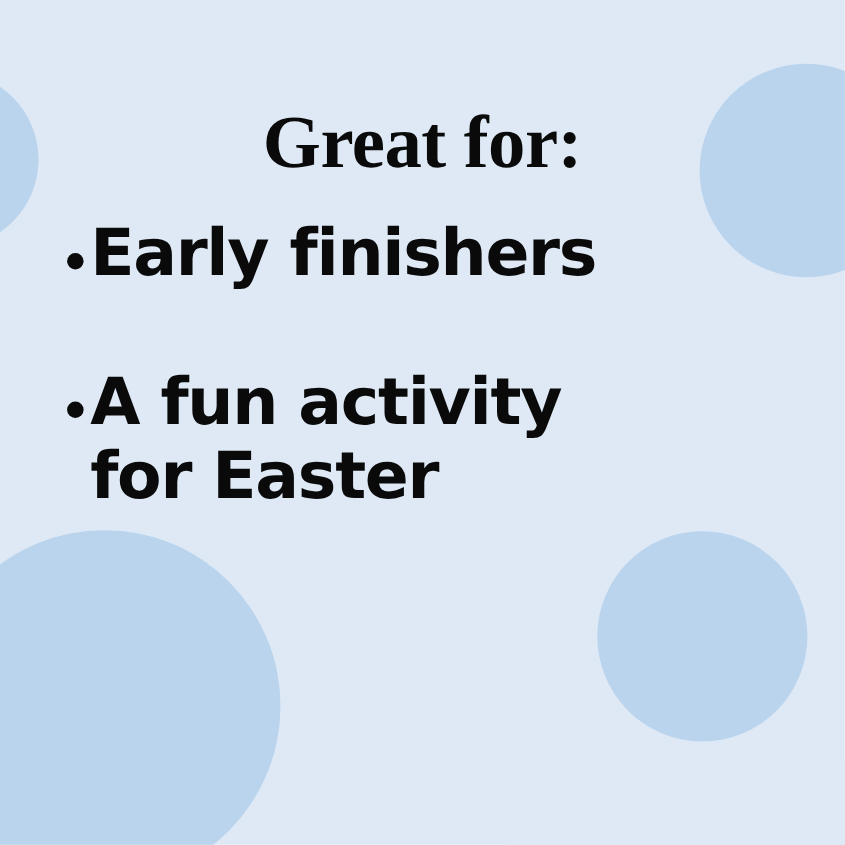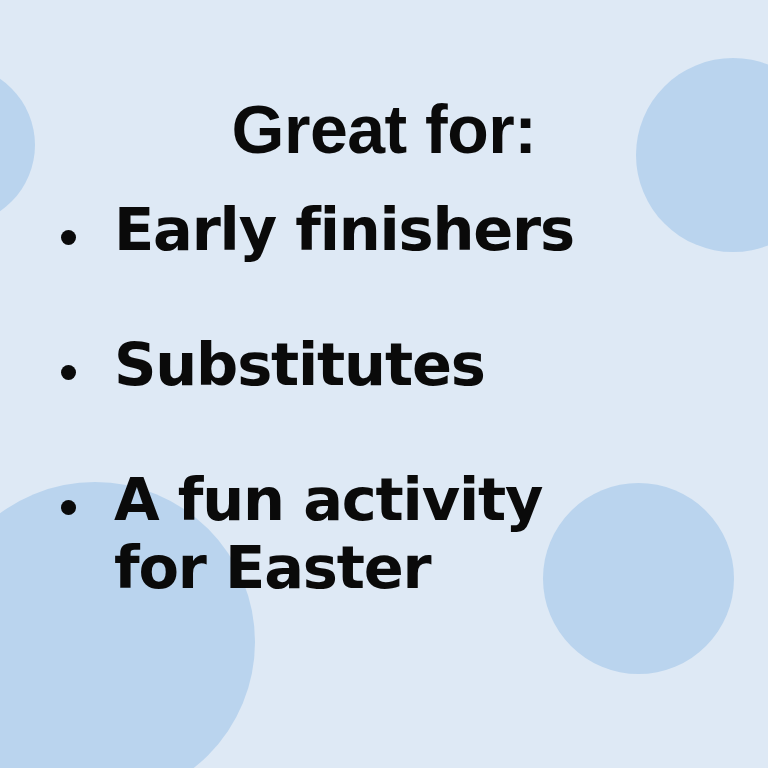--- a/index.html
+++ b/index.html
@@ -59,21 +59,21 @@
     width: 768px;
     height: 768px;
   }
 
   .poster-title {
     position: absolute;
     top: 49px;
     left: 0;
     width: 768px;
     text-align: center;
-    font-family: Liberation Sans, sans-serif;
+    font-family: Liberation Serif, serif;
     font-size: 68px;
     font-weight: 700;
     letter-spacing: -0.5px;
     color: #0a0a0a;
     line-height: 1;
   }
 
   .bullet-list {
     position: absolute;
     top: 196px;
@@ -82,21 +82,21 @@
     margin: 0;
     padding: 0;
     list-style: none;
   }
 
   .bullet-item {
     position: relative;
     display: block;
     min-height: 68px;
     margin-bottom: 67px;
-    padding-left: 114px;
+    padding-left: 82px;
   }
   .bullet-item:last-child {
     margin-bottom: 16px;
   }
 
   .bullet-dot {
     position: absolute;
     left: 61px;
     top: 34px;
     width: 15px;
@@ -131,24 +131,20 @@
 
     <h1 class="poster-title">Great for:</h1>
 
     <ul class="bullet-list">
 
       <li class="bullet-item">
         <span class="bullet-dot"></span>
         <span class="bullet-text">Early finishers</span>
       </li>
 
-      <li class="bullet-item">
-        <span class="bullet-dot"></span>
-        <span class="bullet-text">Substitutes</span>
-      </li>
 
       <li class="bullet-item">
         <span class="bullet-dot"></span>
         <span class="bullet-text">A fun activity
 for Easter</span>
       </li>
 
     </ul>
 
   </div>

